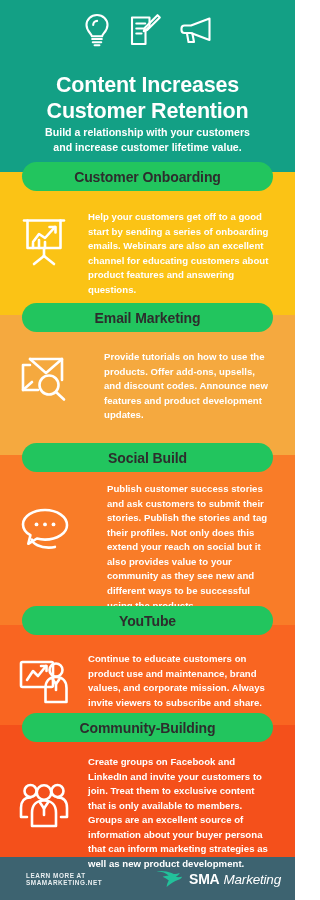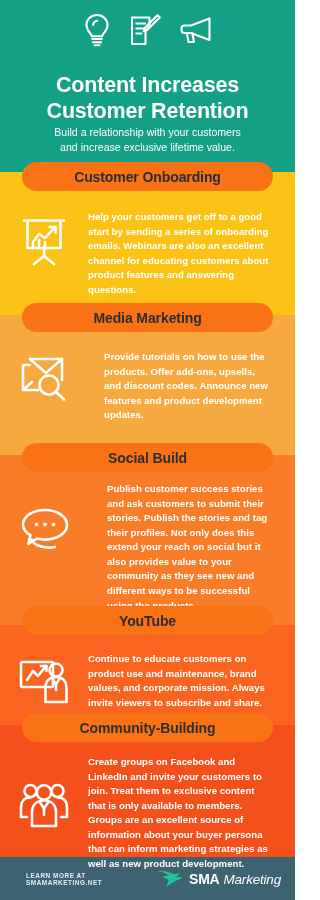--- a/index.html
+++ b/index.html
@@ -38,31 +38,31 @@
     font-size: 21.5px;
     font-weight: bold;
     line-height: 1.22;
     letter-spacing: -0.2px;
   }
   .hero-sub {
     position: absolute; top: 125px; left: 0; width: 295px;
     text-align: center;
     color: #ffffff;
     font-size: 10.6px;
-    font-weight: normal;
+    font-weight: bold;
     line-height: 1.38;
   }
 
   
   .pill {
     position: absolute;
     left: 22px;
     width: 251px;
     height: 29px;
-    background: #f97316;
+    background: #22c55e;
     border-radius: 15px;
     display: flex;
     align-items: center;
     justify-content: center;
     color: #2d2d2d;
     font-size: 14px;
     font-weight: bold;
     letter-spacing: -0.1px;
     z-index: 5;
   }
@@ -174,21 +174,21 @@
     </span>
   </div>
 
   <div class="hero-title">
     <div>Content Increases</div>
     <div>Customer Retention</div>
   </div>
 
   <div class="hero-sub">
     <div>Build a relationship with your customers</div>
-    <div>and increase exclusive lifetime value.</div>
+    <div>and increase customer lifetime value.</div>
   </div>
 
   <div class="pill pill-onboard">
     <span>Customer Onboarding</span>
   </div>
   <div class="row row-onboard">
     <div class="ico">
       <svg width="50" height="52" viewBox="0 0 50 52" fill="none" stroke="#ffffff" stroke-width="2.6" stroke-linecap="round" stroke-linejoin="round">
         <line x1="5" y1="4.5" x2="45" y2="4.5"></line>
         <path d="M8.5 4.5 V32 H41.5 V4.5"></path>
@@ -199,21 +199,21 @@
         <line x1="26" y1="32" x2="26" y2="26"></line>
         <line x1="25" y1="32" x2="25" y2="40"></line>
         <line x1="25" y1="40" x2="15" y2="48"></line>
         <line x1="25" y1="40" x2="35" y2="48"></line>
       </svg>
     </div>
     <div class="body">Help your customers get off to a good start by sending a series of onboarding emails. Webinars are also an excellent channel for educating customers about product features and answering questions.</div>
   </div>
 
   <div class="pill pill-email">
-    <span>Media Marketing</span>
+    <span>Email Marketing</span>
   </div>
   <div class="row row-email">
     <div class="ico">
       <svg width="52" height="48" viewBox="0 0 52 48" fill="none" stroke="#ffffff" stroke-width="2.6" stroke-linecap="round" stroke-linejoin="round">
         <polyline points="12,5 44,5 44,26"></polyline>
         <polyline points="44,5 28,19 12,5"></polyline>
         <polyline points="20,36 5,36 5,11 12,11"></polyline>
         <polyline points="5,36 14,28"></polyline>
         <circle cx="31" cy="31" r="9.5"></circle>
         <line x1="38" y1="38" x2="46" y2="45.5"></line>

